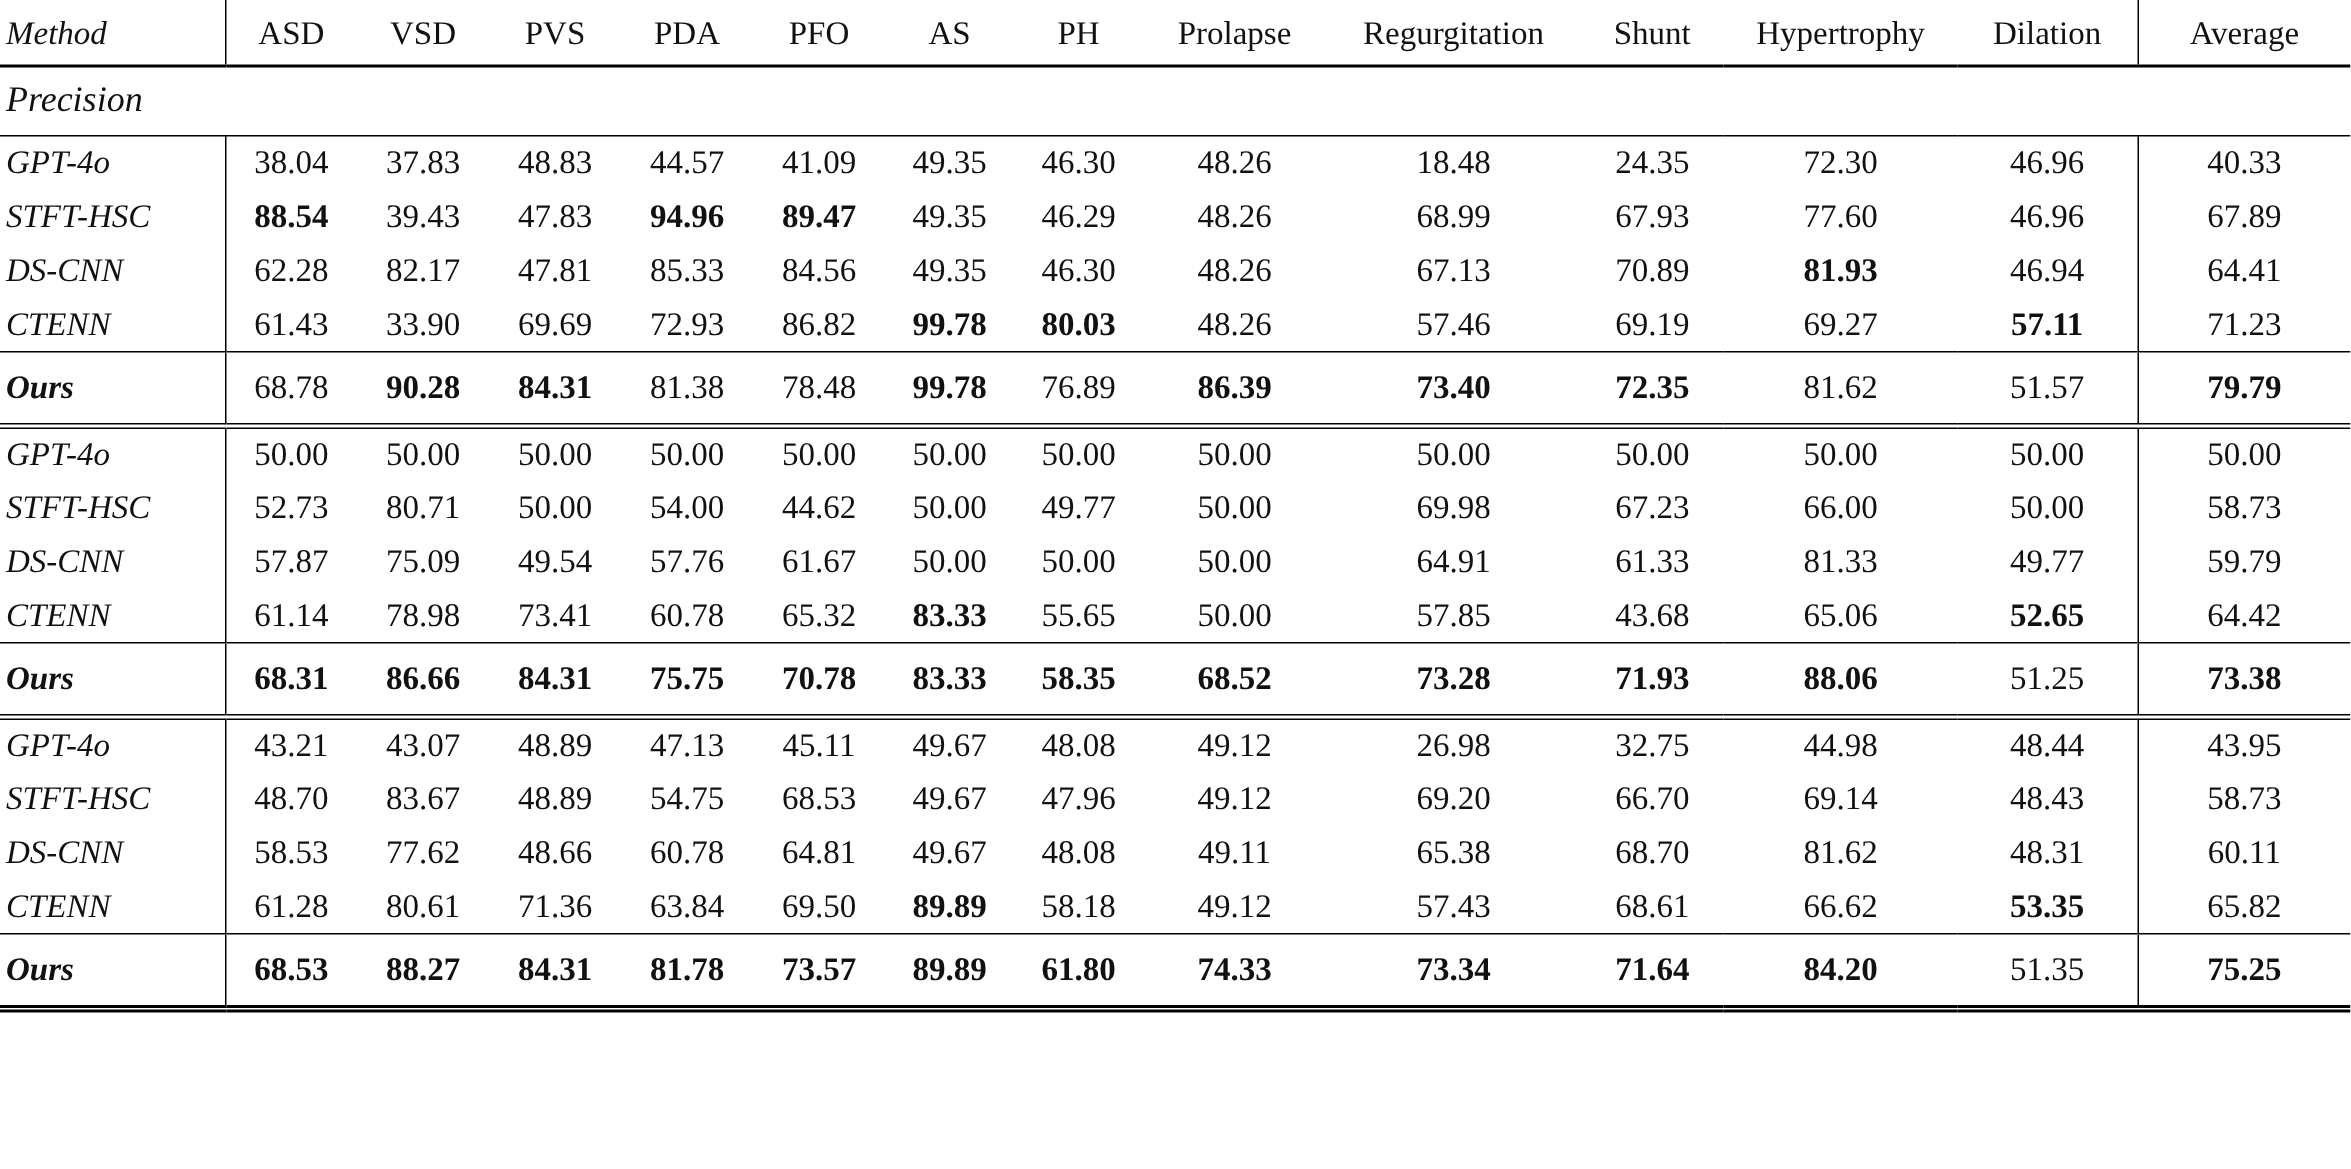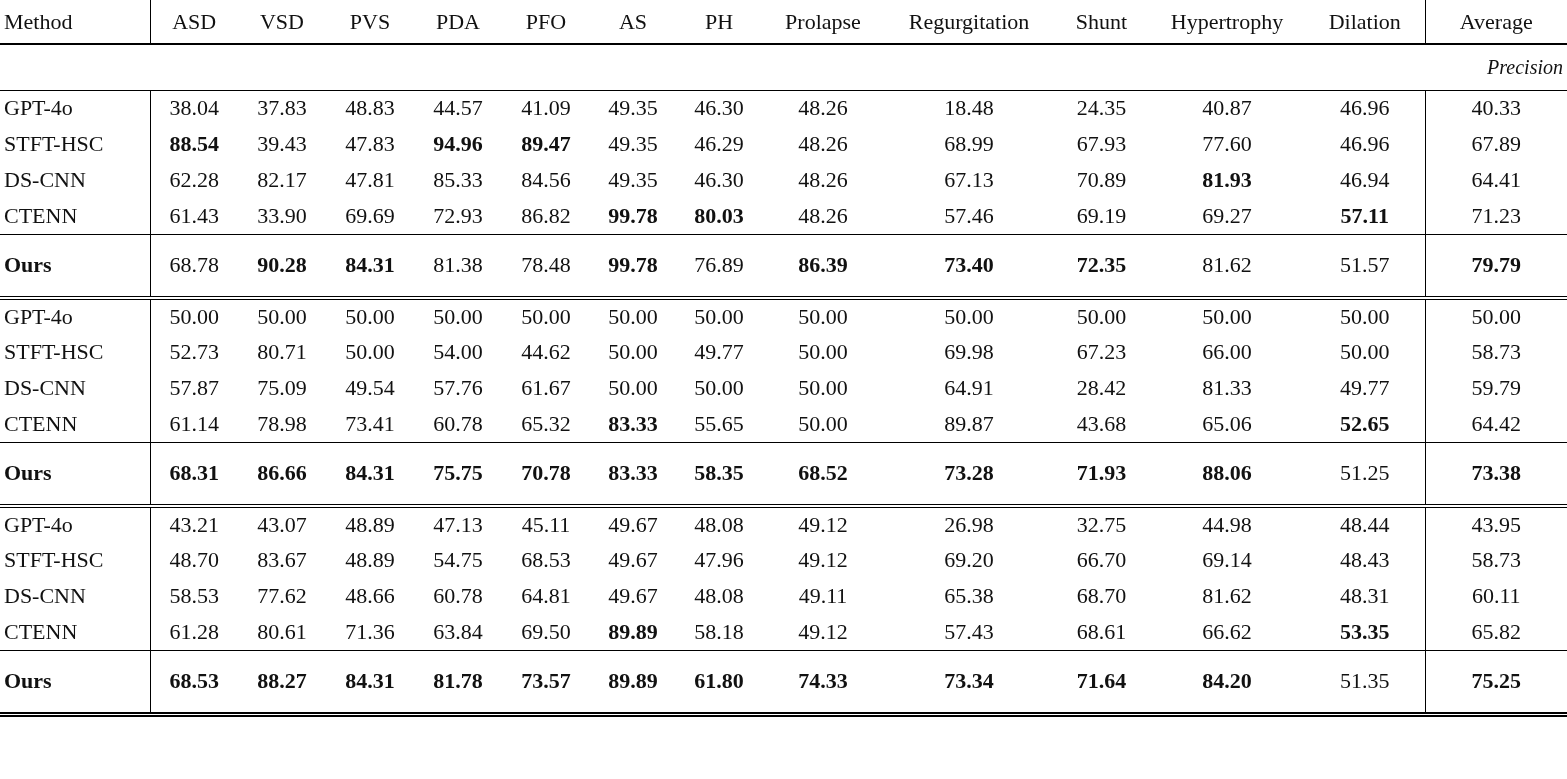--- a/index.html
+++ b/index.html
@@ -23,32 +23,33 @@
     white-space: nowrap;
     overflow: hidden;
   }
   thead tr { height: 44px; }
   thead th {
     font-weight: normal;
     border-bottom: 2px solid #000;
   }
   th.method, td.method {
     text-align: left;
+    font-style: italic;
   }
   th.num, td.num { text-align: center; }
   .vline { border-left: 1.5px solid #000; }
   tr.section-row { height: 46px; }
   td.section-label {
-    text-align: right;
+    text-align: left;
     font-style: italic;
-    font-size: 20px;
+    font-size: 24px;
     border-bottom: 1px solid #000;
   }
   tr.data-row { height: 36px; }
-  tr.ours-row { height: 64px; }
+  tr.ours-row { height: 50px; }
   tr.ours-row td {
     border-top: 1.5px solid #000;
     border-bottom: 4px double #000;
   }
   tr.ours-row.table-end td {
     border-bottom: 5px double #000;
   }
   .bold { font-weight: bold; }
 </style>
 </head>
@@ -98,21 +99,21 @@
         <td class="num vline">38.04</td>
         <td class="num">37.83</td>
         <td class="num">48.83</td>
         <td class="num">44.57</td>
         <td class="num">41.09</td>
         <td class="num">49.35</td>
         <td class="num">46.30</td>
         <td class="num">48.26</td>
         <td class="num">18.48</td>
         <td class="num">24.35</td>
-        <td class="num">40.87</td>
+        <td class="num">72.30</td>
         <td class="num">46.96</td>
         <td class="num vline">40.33</td>
       </tr>
       <tr class="data-row">
         <td class="method">STFT-HSC</td>
         <td class="num bold vline">88.54</td>
         <td class="num">39.43</td>
         <td class="num">47.83</td>
         <td class="num bold">94.96</td>
         <td class="num bold">89.47</td>
@@ -209,36 +210,36 @@
         <td class="method">DS-CNN</td>
         <td class="num vline">57.87</td>
         <td class="num">75.09</td>
         <td class="num">49.54</td>
         <td class="num">57.76</td>
         <td class="num">61.67</td>
         <td class="num">50.00</td>
         <td class="num">50.00</td>
         <td class="num">50.00</td>
         <td class="num">64.91</td>
-        <td class="num">28.42</td>
+        <td class="num">61.33</td>
         <td class="num">81.33</td>
         <td class="num">49.77</td>
         <td class="num vline">59.79</td>
       </tr>
       <tr class="data-row">
         <td class="method">CTENN</td>
         <td class="num vline">61.14</td>
         <td class="num">78.98</td>
         <td class="num">73.41</td>
         <td class="num">60.78</td>
         <td class="num">65.32</td>
         <td class="num bold">83.33</td>
         <td class="num">55.65</td>
         <td class="num">50.00</td>
-        <td class="num">89.87</td>
+        <td class="num">57.85</td>
         <td class="num">43.68</td>
         <td class="num">65.06</td>
         <td class="num bold">52.65</td>
         <td class="num vline">64.42</td>
       </tr>
       <tr class="data-row ours-row">
         <td class="method bold">Ours</td>
         <td class="num bold vline">68.31</td>
         <td class="num bold">86.66</td>
         <td class="num bold">84.31</td>

